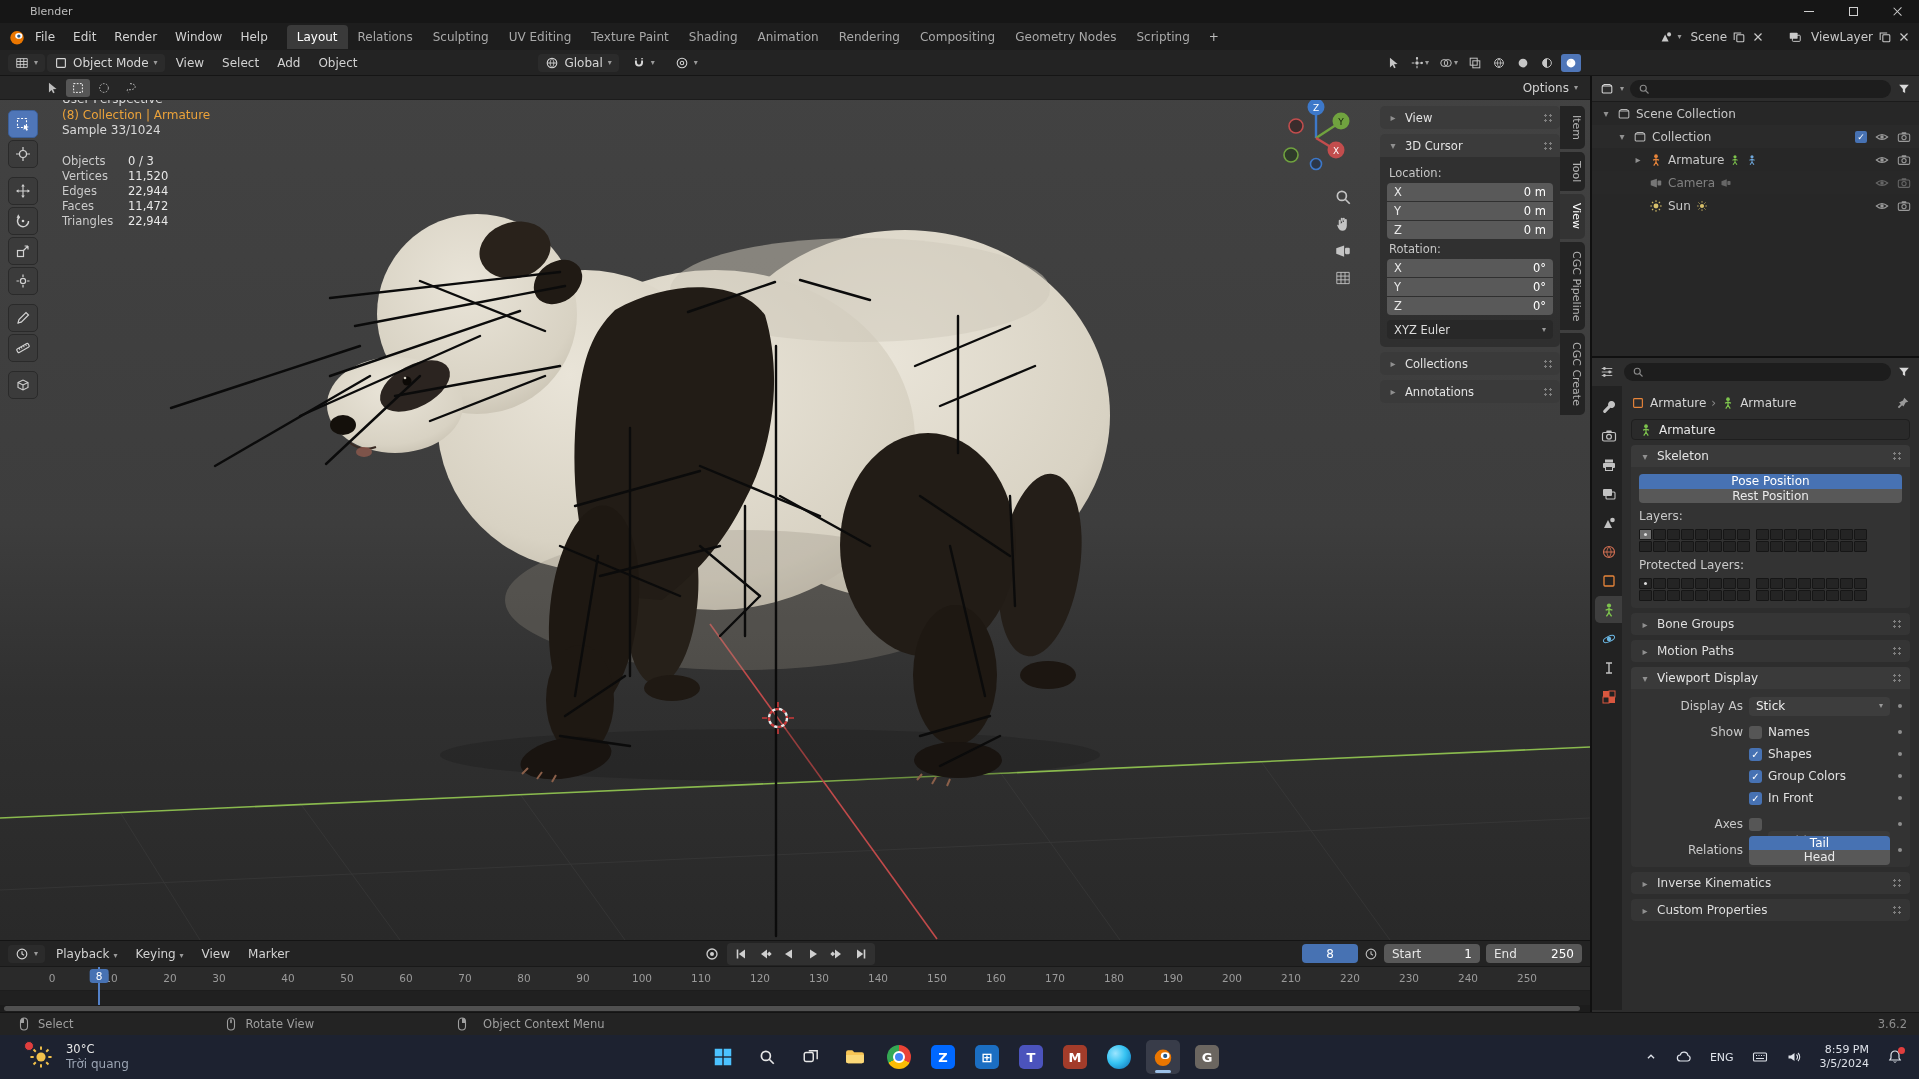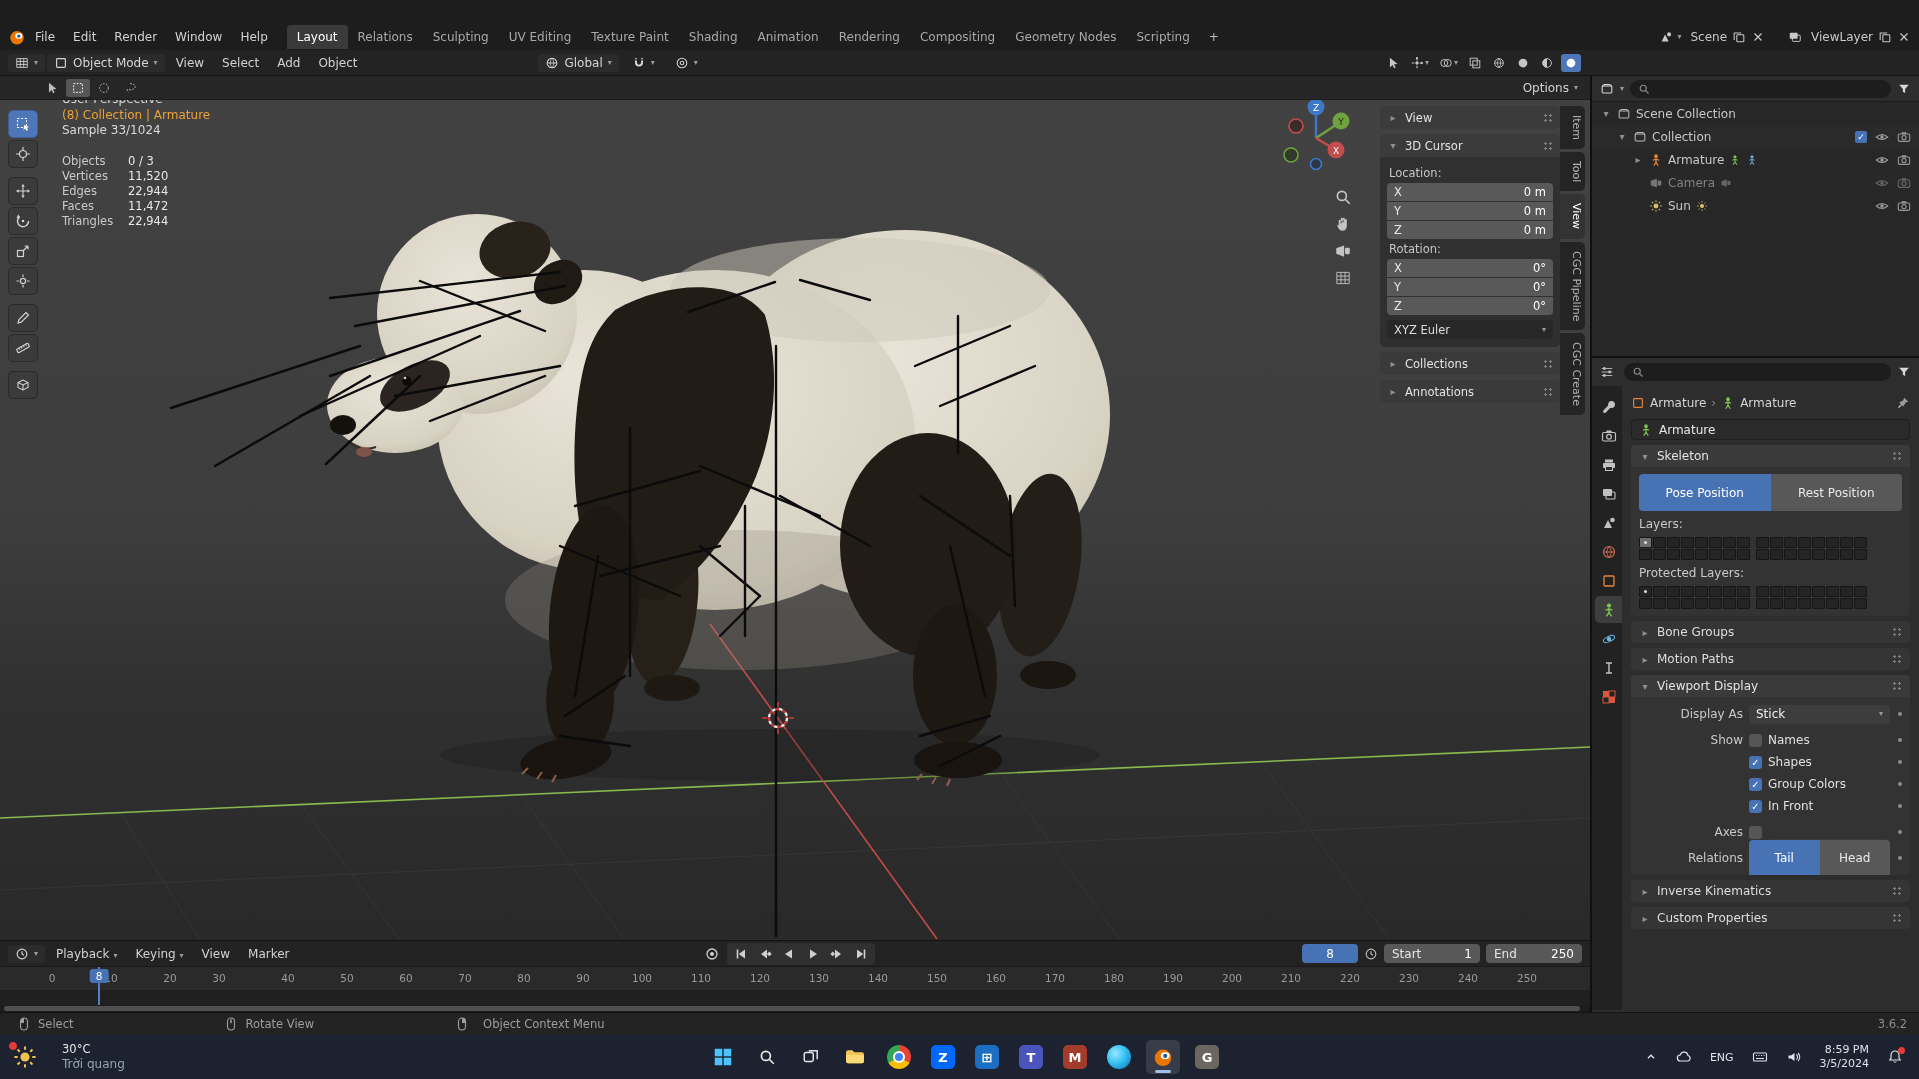--- a/index.html
+++ b/index.html
@@ -106,21 +106,21 @@
   .ptab{height:27px;display:flex;align-items:center;justify-content:center;margin:1px 0 1px 3px;border-radius:5px 0 0 5px;}
   .ptab.active{background:#3e3e3e;}
   .pcontent{padding:6px 9px;display:flex;flex-direction:column;gap:5px;overflow:hidden;background:#2d2d2d;}
   .breadcrumb{display:flex;align-items:center;gap:5px;color:#d5d5d5;height:22px;}
   .bc-sep{color:#8b8b8b;}
   .name-field{height:21px;background:#2a2a2a;border:1px solid #1e1e1e;border-radius:4px;
     display:flex;align-items:center;gap:6px;padding:0 7px;color:#e8e8e8;}
   .panel{border-radius:4px;overflow:hidden;}
   .phead{height:22px;display:flex;align-items:center;gap:6px;padding:0 8px;background:#3a3a3a;color:#e4e4e4;}
   .pbody{background:#333;padding:7px 8px;display:flex;flex-direction:column;gap:6px;}
-  .seg{display:flex;height:37px;border-radius:4px;overflow:hidden;}
+  .seg{display:flex;height:29px;border-radius:4px;overflow:hidden;flex-direction:column;}
   .seg span{flex:1;display:flex;align-items:center;justify-content:center;background:#585858;color:#e9e9e9;}
   .seg .on{background:#4772b3;color:#fff;}
   .small-label{color:#c9c9c9;}
   .layers{display:flex;gap:6px;}
   .lgroup{display:grid;grid-template-columns:repeat(8,13px);grid-auto-rows:11px;gap:1px;}
   .lcell{background:#242424;border:1px solid #161616;border-radius:1px;position:relative;}
   .lcell.on{background:#6d6d6d;}
   .lcell .ldot{position:absolute;inset:0;margin:auto;width:3px;height:3px;border-radius:50%;background:#ddd;}
   .prow{display:flex;align-items:center;gap:6px;height:20px;}
   .plabel{width:104px;text-align:right;color:#c9c9c9;flex:none;}
@@ -157,21 +157,21 @@
   .playhead-label{position:absolute;top:2px;transform:translateX(-50%);background:#4772b3;color:#fff;
     font-size:10.5px;padding:1px 6px;border-radius:3px;z-index:3;}
   
   .statusbar{position:absolute;left:0;top:1012px;width:1919px;height:23px;background:#232323;
     border-top:1px solid #141414;display:flex;align-items:center;color:#9f9f9f;font-size:11.5px;padding:0 12px;}
   .hint{display:flex;align-items:center;gap:6px;}
   .version{margin-left:auto;color:#8d8d8d;}
   
   .taskbar{position:absolute;left:0;top:1035px;width:1919px;height:44px;background:#1d2230;
     display:flex;align-items:center;}
-  .tb-weather{display:flex;align-items:center;gap:24px;padding:0 12px;position:relative;color:#e8e8e8;}
+  .tb-weather{display:flex;align-items:center;gap:12px;padding:0 28px;position:relative;color:#e8e8e8;}
   .wsun{position:relative;width:26px;height:26px;color:#f2c14b;}
   .wbadge{position:absolute;left:-4px;top:-3px;width:10px;height:10px;border-radius:50%;background:#e03e3e;border:1px solid #1d2230;}
   .wtxt{line-height:1.2;font-size:11.5px;}
   .wtxt .desc{font-size:12px;color:#9aa3b2;}
   .tb-apps{position:absolute;left:706px;display:flex;gap:10px;align-items:center;height:100%;}
   .tb-app{width:34px;height:34px;margin-top:0;border-radius:5px;display:flex;align-items:center;
     justify-content:center;position:relative;color:#e6e6e6;}
   .tb-app.active{background:rgba(255,255,255,.12);}
   .tb-app.active:after{content:"";position:absolute;bottom:1px;left:9px;width:16px;height:3px;border-radius:2px;background:#9cc0e8;}
   .tile{width:24px;height:24px;border-radius:5px;display:flex;align-items:center;justify-content:center;
@@ -183,20 +183,34 @@
   .tb-tray{margin-left:auto;display:flex;align-items:center;gap:18px;padding-right:16px;color:#dfe3ea;font-size:11px;}
   .traytime{text-align:right;line-height:1.3;}
   .bellwrap{position:relative;}
   .belldot{position:absolute;right:-2px;top:-2px;width:7px;height:7px;border-radius:50%;background:#e03e3e;}
 </style>
 </head>
 <body>
 
 <div class="app">
 
+  <div class="titlebar">
+    <span class="tb-title">Blender</span>
+    <div class="win-controls">
+      <span class="win-btn">
+          <i class="glyph-min"></i>
+        </span>
+      <span class="win-btn">
+          <i class="glyph-max"></i>
+        </span>
+      <span class="win-btn">
+          <i class="glyph-close"></i>
+        </span>
+    </div>
+  </div>
 
   <div class="menubar">
     <span class="icw s18">
         <svg class="ic" viewBox="0 0 16 16">
           <circle cx="8" cy="8.6" r="6" fill="#ea7600"></circle>
           <ellipse cx="9.6" cy="7" rx="3.2" ry="2.5" fill="#fff"></ellipse>
           <circle cx="9.6" cy="7.2" r="1.5" fill="#265787"></circle>
         </svg>
       </span>
     <div id="mb-menus" style="display:flex">

